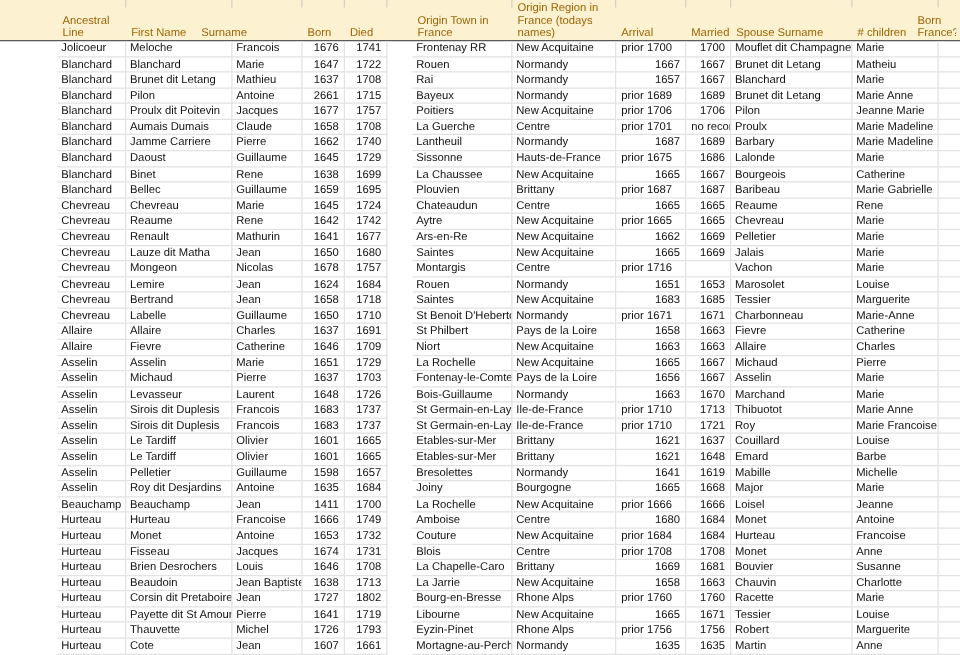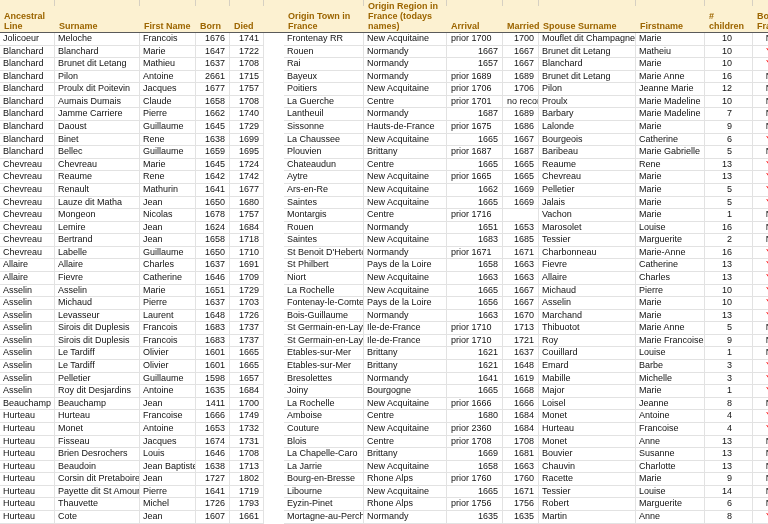--- a/index.html
+++ b/index.html
@@ -10,65 +10,64 @@
     -webkit-font-smoothing:antialiased;
   }
   .header{
     display:flex;height:33px;box-sizing:border-box;
     background:var(--header-bg,#FCF1D1);
     border-bottom:1px solid var(--header-border,#5A5A5A);
   }
   .hc{
     display:flex;align-items:flex-end;box-sizing:border-box;min-width:0;
     padding:0 2px 1px 4px;
-    font-size:9px;font-weight:bold;line-height:10px;
+    font-size:9px;font-weight:normal;line-height:10px;
     color:var(--header-text,#9C6500);
     overflow:hidden;
   }
   .strip{position:absolute;top:0;left:0;width:768px;height:6px;display:flex;pointer-events:none;}
   .strip div{box-sizing:border-box;height:6px;border-right:1px solid #d6d0c2;}
   .tbody{width:749px;}
   .row{display:flex;height:12.589px;}
   .cell{
     box-sizing:border-box;min-width:0;
     border-right:1px solid var(--grid,#E2E2E2);
     border-bottom:1px solid var(--grid,#E2E2E2);
     font-size:9px;line-height:11.5px;color:#121212;
     white-space:nowrap;overflow:hidden;
     padding:0 2px 0 3px;
   }
   
-  .c0{flex:0 0 55px;}  .c1{flex:0 0 85px;}  .c2{flex:0 0 56px;}
+  .c0{flex:0 0 55px;margin-left:46px;}  .c1{flex:0 0 85px;}  .c2{flex:0 0 56px;}
   .c3{flex:0 0 34px;}  .c4{flex:0 0 34px;}  .c5{flex:0 0 80px;margin-left:20px;}
   .c6{flex:0 0 83px;}  .c7{flex:0 0 56px;}  .c8{flex:0 0 36px;}
   .c9{flex:0 0 97px;}  .c10{flex:0 0 69px;} .c11{flex:0 0 48px;}
   .c12{flex:0 0 35px;}
   .cell.c3,.cell.c4{text-align:right;padding-right:4px;}
   .cell.c7,.cell.c8{padding-left:4px;}
   .cell.c7.num,.cell.c8.num{text-align:right;padding-right:4px;}
   .cell.c11{text-align:right;padding-right:20px;}
   .cell.c12{text-align:center;padding-left:0;}
   .cell.yes{color:var(--yes-text,#FF0000);}
 </style>
 </head>
 <body>
 
 <div class="sheet">
   <div class="header">
     <div class="hc c0">Ancestral Line</div>
+    <div class="hc c2">First Name</div>
     <div class="hc c1">Surname</div>
-    <div class="hc c2">First Name</div>
     <div class="hc c3">Born</div>
     <div class="hc c4">Died</div>
     <div class="hc c5">Origin Town in France</div>
     <div class="hc c6">Origin Region in France (todays names)</div>
     <div class="hc c7">Arrival</div>
     <div class="hc c8">Married</div>
     <div class="hc c9">Spouse Surname</div>
-    <div class="hc c10">Firstname</div>
     <div class="hc c11"># children</div>
     <div class="hc c12">Born France?</div>
   </div>
   <div class="strip">
     <div class="c0"></div>
       <div class="c1"></div>
       <div class="c2"></div>
       <div class="c3"></div>
     <div class="c4"></div>
       <div class="c5"></div>
@@ -547,21 +546,21 @@
         <div class="cell c12 yes">Y</div>
       </div>
       <div class="row">
         <div class="cell c0">Hurteau</div>
         <div class="cell c1">Monet</div>
         <div class="cell c2">Antoine</div>
         <div class="cell c3">1653</div>
         <div class="cell c4">1732</div>
         <div class="cell c5">Couture</div>
         <div class="cell c6">New Acquitaine</div>
-        <div class="cell c7">prior 2360</div>
+        <div class="cell c7">prior 1684</div>
         <div class="cell c8 num">1684</div>
         <div class="cell c9">Hurteau</div>
         <div class="cell c10">Francoise</div>
         <div class="cell c11">4</div>
         <div class="cell c12 yes">Y</div>
       </div>
       <div class="row">
         <div class="cell c0">Hurteau</div>
         <div class="cell c1">Fisseau</div>
         <div class="cell c2">Jacques</div>

